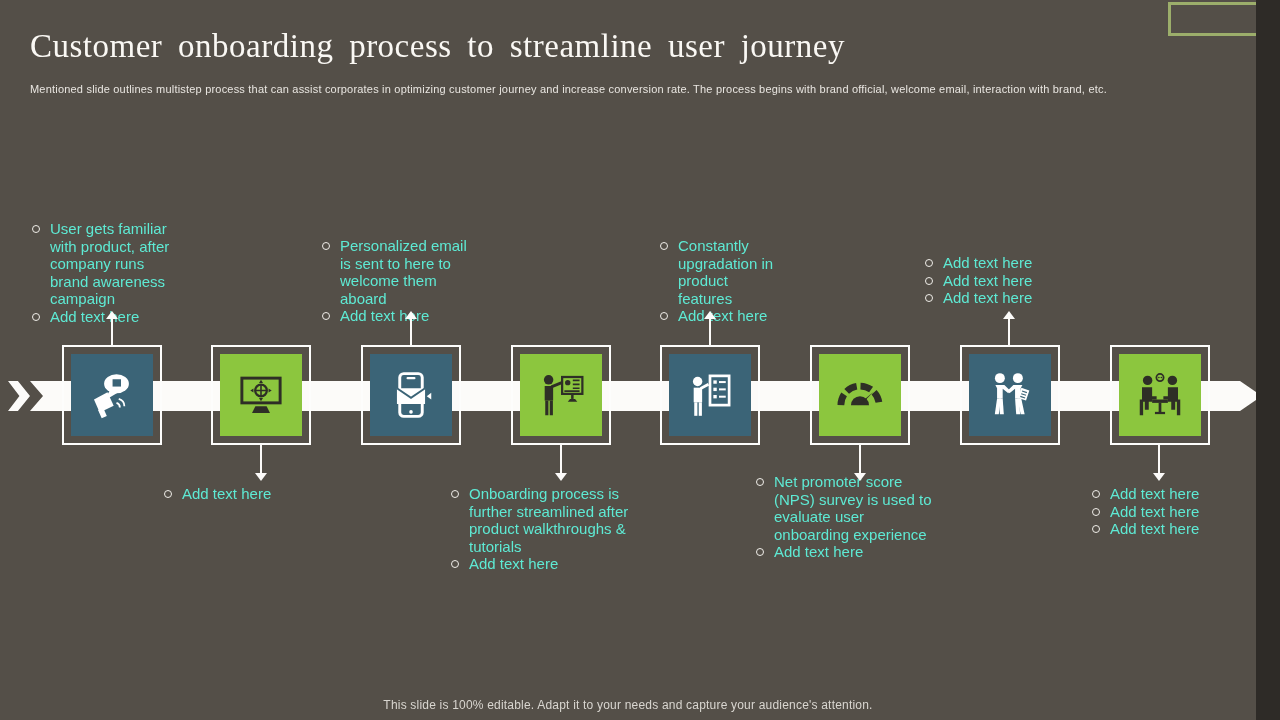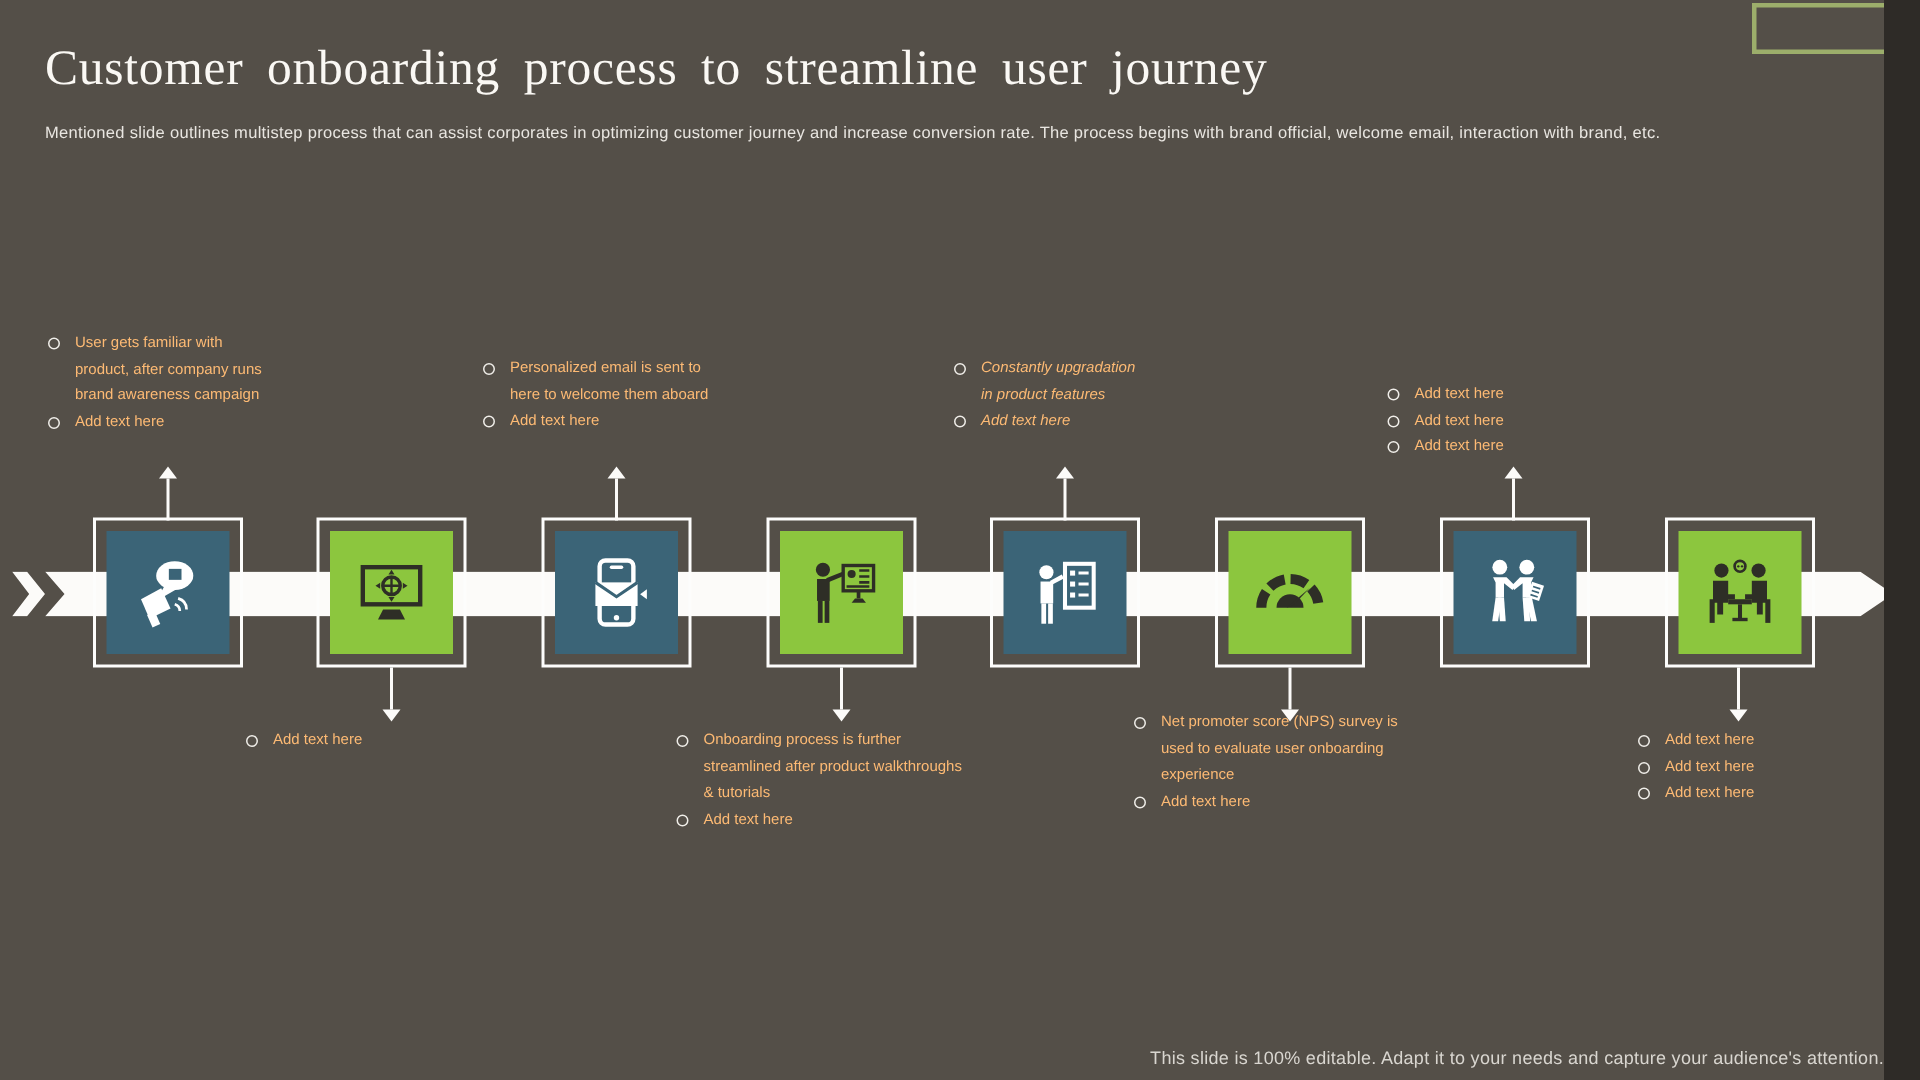--- a/index.html
+++ b/index.html
@@ -44,25 +44,25 @@
   }
   .step-square.blue{background:#3b6477;}
   .step-square.green{background:#8cc63e;}
   .step-square svg{width:54px;height:54px;display:block;}
   
   .connector{position:absolute;width:12px;display:flex;flex-direction:column;align-items:center;z-index:2;}
   .connector .line{width:2px;background:#fcfbf9;}
   .connector .tip-up{width:0;height:0;border-left:6px solid transparent;border-right:6px solid transparent;border-bottom:8px solid #fcfbf9;}
   .connector .tip-down{width:0;height:0;border-left:6px solid transparent;border-right:6px solid transparent;border-top:8px solid #fcfbf9;}
   
-  .tb{position:absolute;font-size:10px;line-height:17.5px;color:#fdba74;}
+  .tb{position:absolute;font-size:15px;line-height:17.5px;color:#5eead4;}
   .bullet-row{display:flex;}
   .bullet{flex:none;width:6px;height:6px;border:1.3px solid #f0eee9;border-radius:50%;margin:5px 10px 0 0;}
   .footer{
-    position:absolute;left:0;right:0;bottom:8px;text-align:right;
+    position:absolute;left:0;right:0;bottom:8px;text-align:center;
     font-size:12px;color:#d9d6d0;letter-spacing:0.2px;
   }
 </style>
 </head>
 <body>
 
 <div class="slide">
 
   <div class="corner-rect"></div>
 
@@ -234,21 +234,21 @@
   <div class="tb" style="left:322px;top:237px;width:156px;">
     <div class="bullet-row">
         <span class="bullet"></span>
         <span>Personalized email is sent to here to welcome them aboard</span>
       </div>
     <div class="bullet-row">
         <span class="bullet"></span>
         <span>Add text here</span>
       </div>
   </div>
-  <div class="tb" style="left:636px;top:237px;width:122px;font-style:italic;">
+  <div class="tb" style="left:660px;top:237px;width:122px;">
     <div class="bullet-row">
         <span class="bullet"></span>
         <span>Constantly upgradation in product features</span>
       </div>
     <div class="bullet-row">
         <span class="bullet"></span>
         <span>Add text here</span>
       </div>
   </div>
   <div class="tb" style="left:925px;top:254px;width:130px;">

